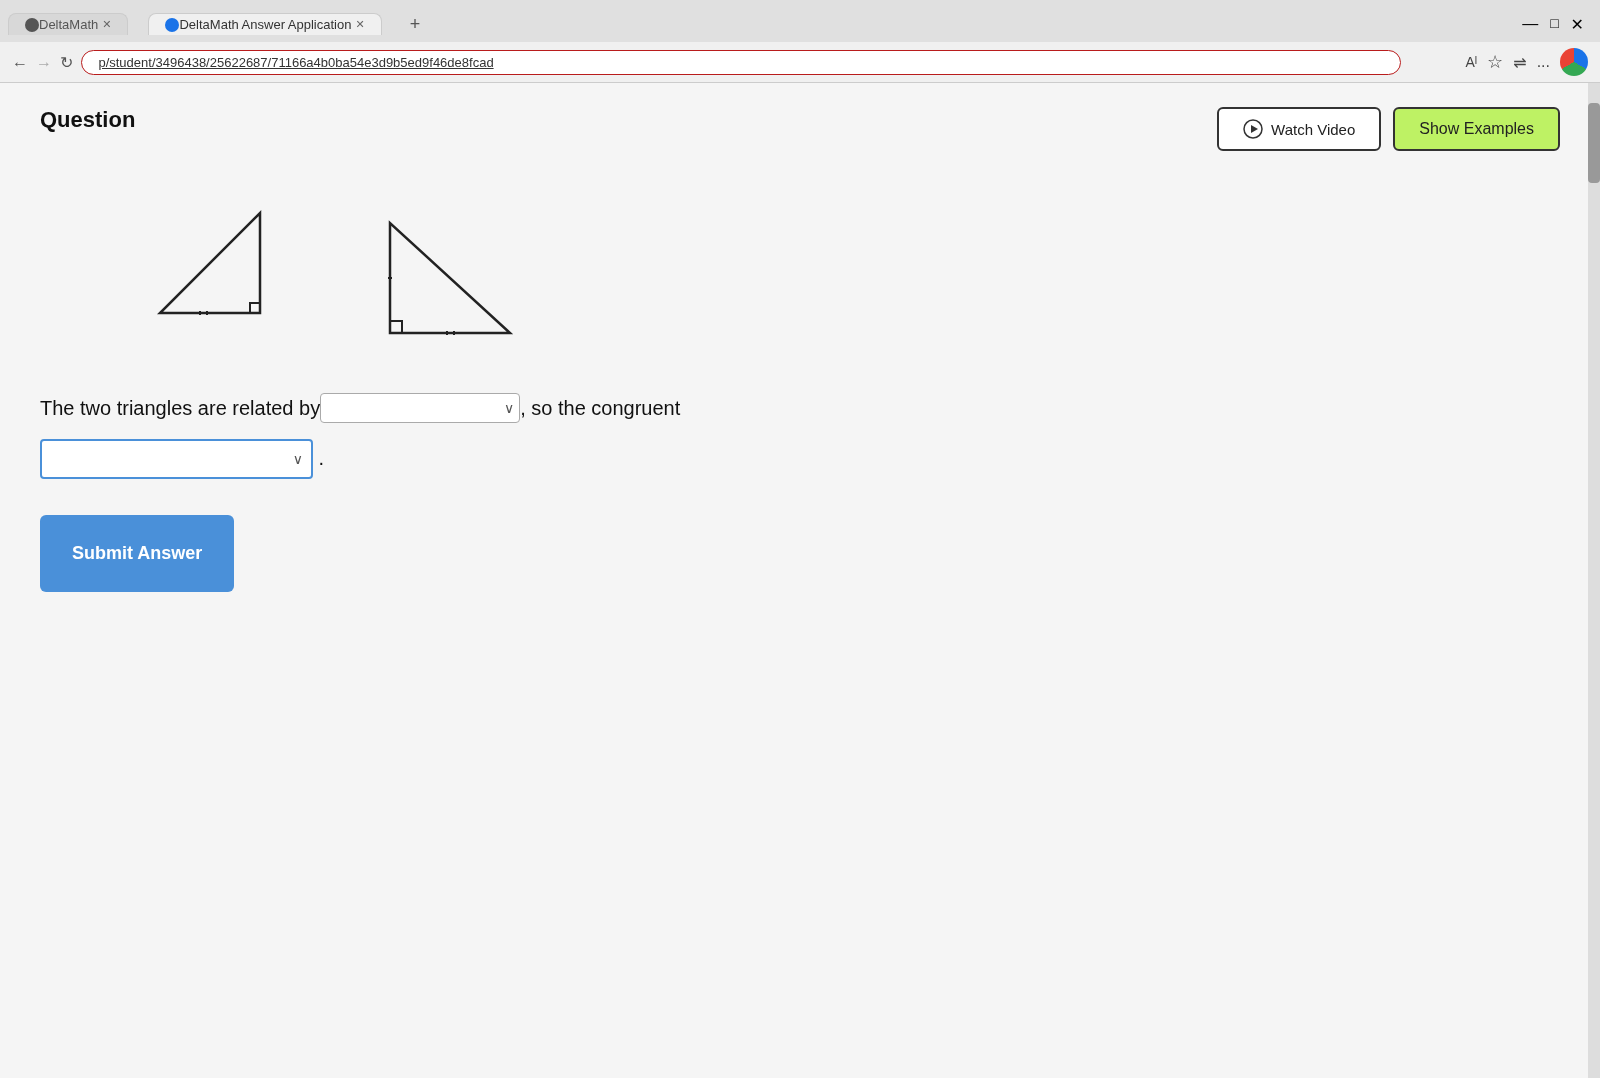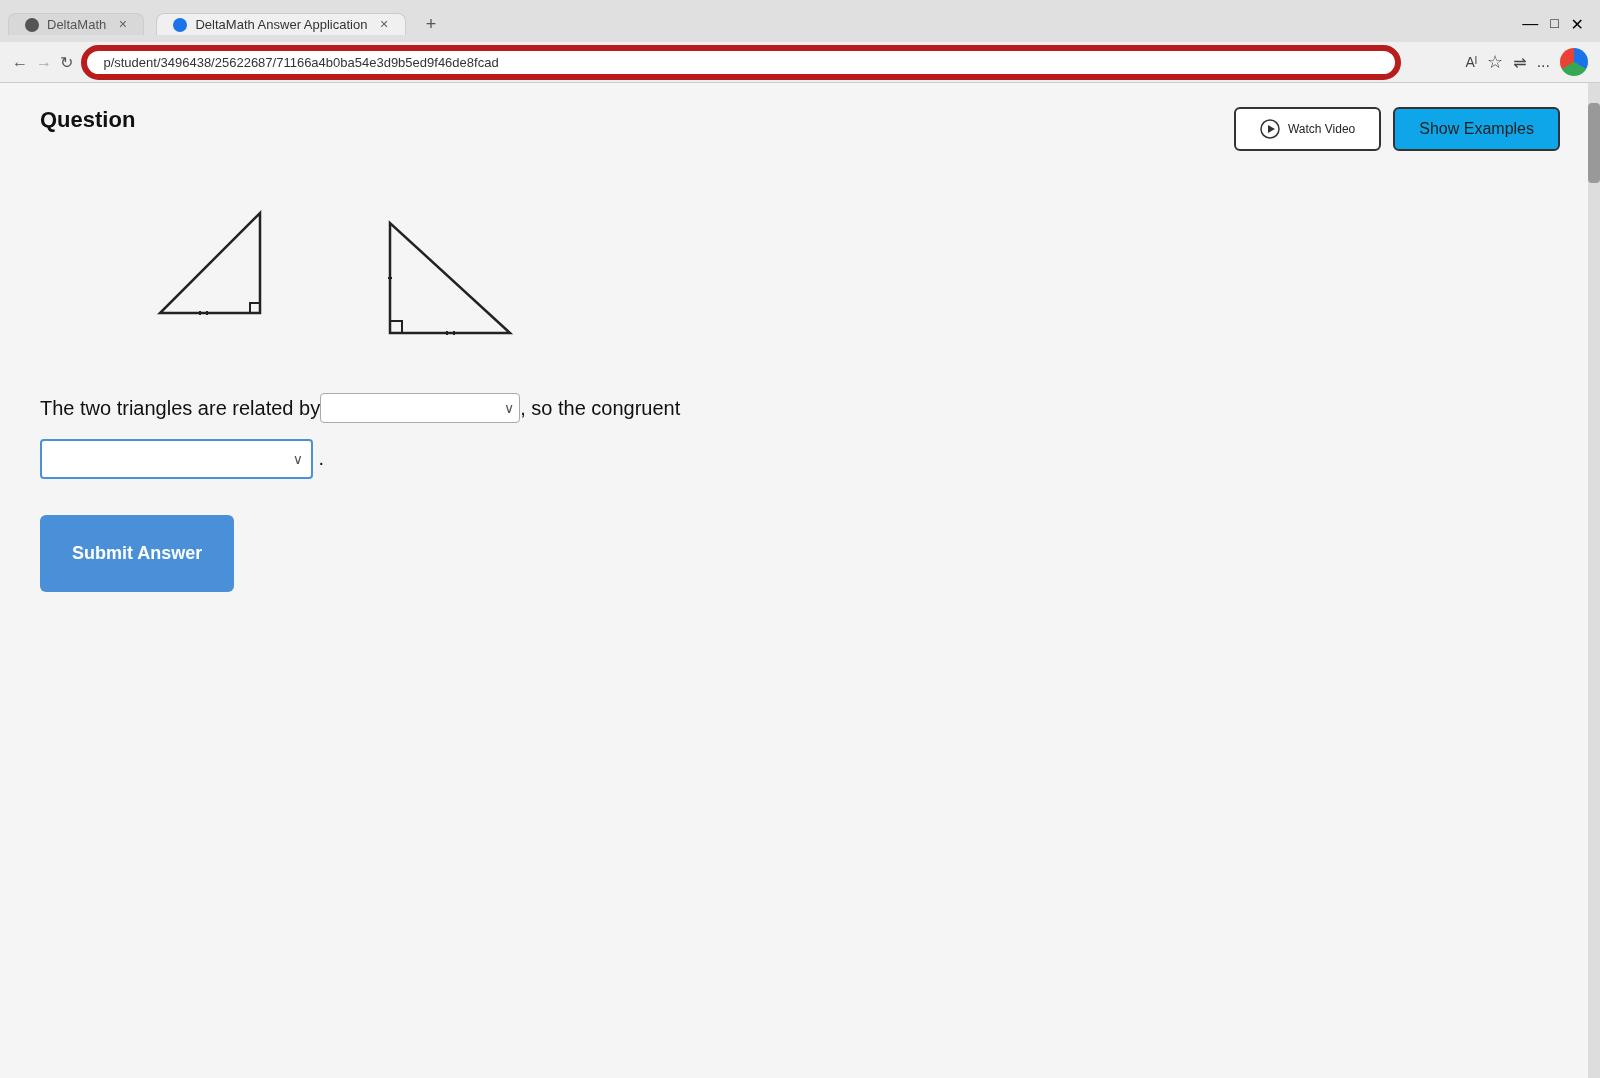--- a/index.html
+++ b/index.html
@@ -26,25 +26,24 @@
     }
 
     .tab {
       display: flex;
       align-items: center;
       padding: 6px 16px;
       background: #f0f0f0;
       border-radius: 8px 8px 0 0;
       font-size: 13px;
       color: #333;
-      margin-right: 12px;
+      margin-right: 20px;
       height: 22px;
       border: 1px solid #ccc;
       border-bottom: none;
-      gap: 8px;
     }
 
     .tab.inactive {
       background: #d8d8d8;
       color: #555;
     }
 
     .tab .tab-icon {
       width: 14px;
       height: 14px;
@@ -72,25 +71,26 @@
       align-items: center;
       padding: 5px 12px;
       background: #f0f0f0;
       height: 40px;
       gap: 8px;
     }
 
     .address-bar {
       flex: 1;
       background: white;
-      border: 6px solid #b91c1c;
+      border: 1px solid #b91c1c;
       border-radius: 20px;
       padding: 4px 16px;
       font-size: 13px;
       color: #333;
+      text-decoration: underline;
     }
 
     .browser-icons {
       display: flex;
       align-items: center;
       gap: 10px;
       margin-left: 8px;
       font-size: 15px;
       color: #444;
     }
@@ -128,30 +128,30 @@
     }
 
     .watch-video-btn {
       display: flex;
       align-items: center;
       gap: 8px;
       padding: 10px 24px;
       border: 2px solid #333;
       border-radius: 6px;
       background: white;
-      font-size: 12px;
+      font-size: 15px;
       cursor: pointer;
       color: #222;
     }
 
     .show-examples-btn {
       padding: 10px 24px;
       border: 2px solid #333;
       border-radius: 6px;
-      background: #0ea5e9;
+      background: #bef264;
       font-size: 16px;
       cursor: pointer;
       color: #222;
     }
 
     .question-text {
       font-size: 22px;
       color: #111;
       line-height: 1.5;
       max-width: 1100px;

